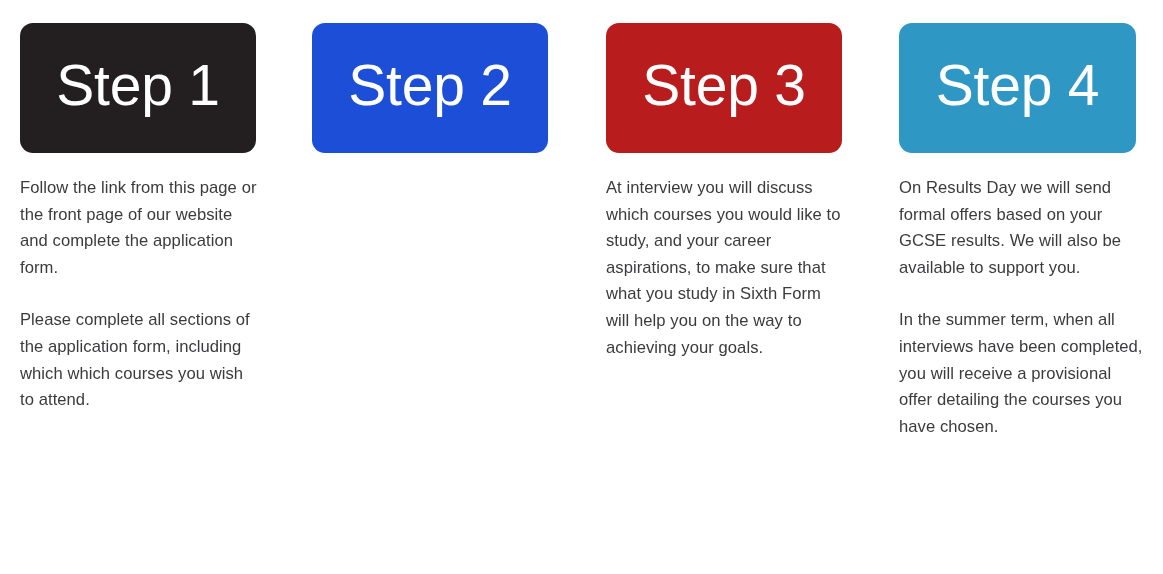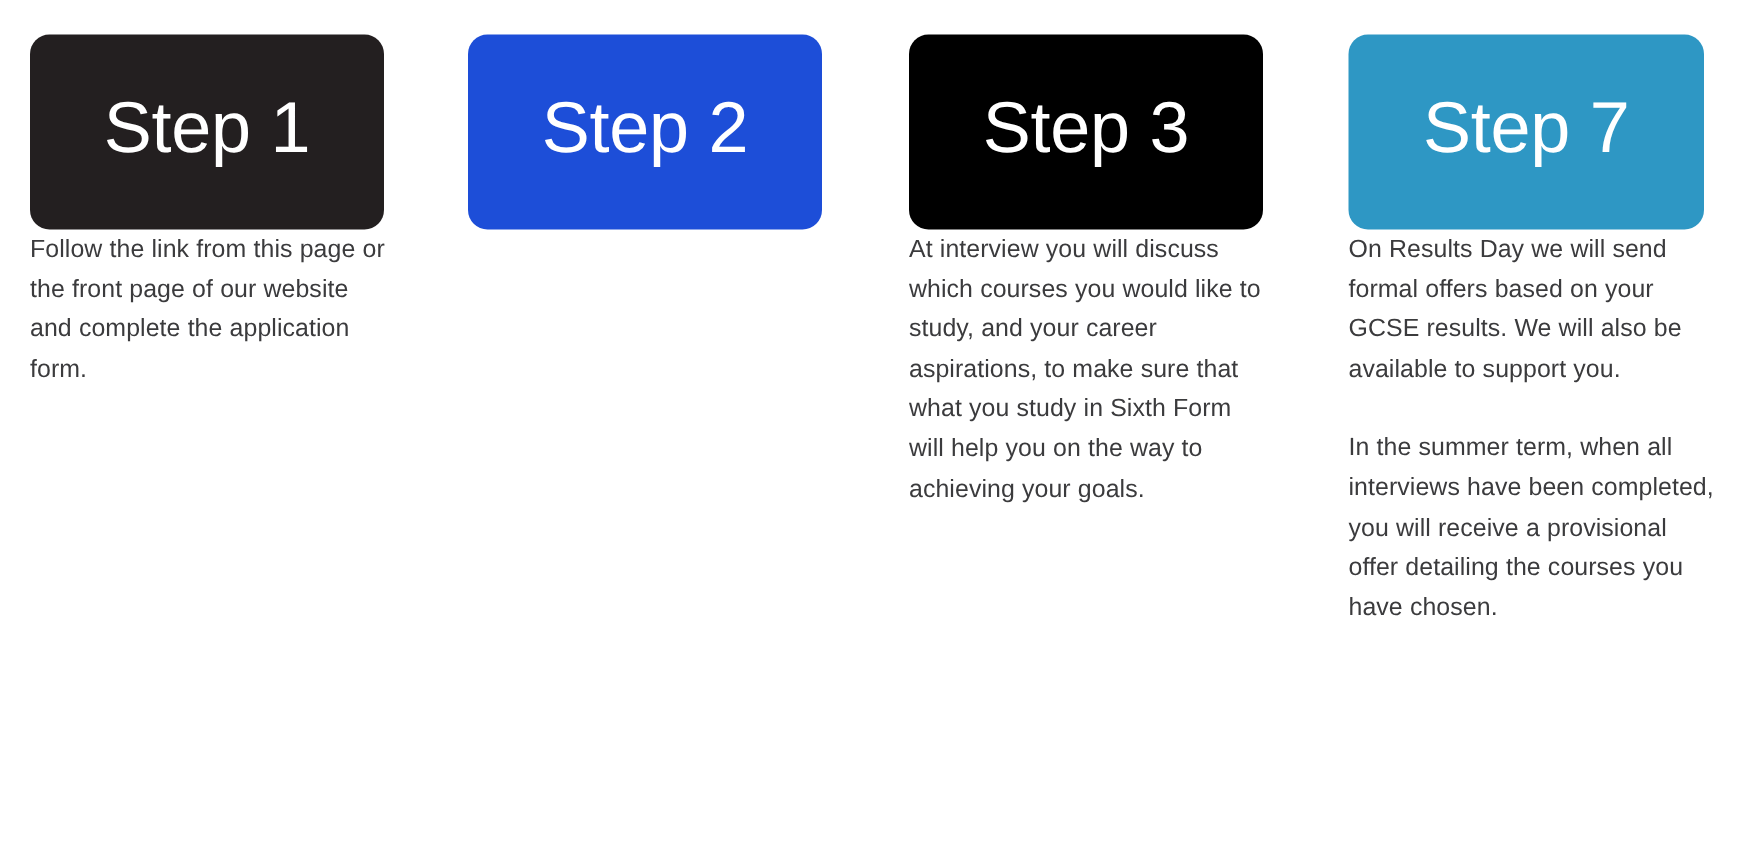--- a/index.html
+++ b/index.html
@@ -58,29 +58,30 @@
     flex: 0 0 auto;
     overflow: hidden;
   }
   .col-1 .step-badge { width: 236px; }
   .col-2 .step-badge { width: 236px; }
   .col-3 .step-badge { width: 236px; }
   .col-4 .step-badge { width: 237px; }
 
   .step-badge-label {
     color: #ffffff;
-    font-size: 48px;
+    font-size: 57px;
     font-weight: 400;
     line-height: 1;
     letter-spacing: -0.2px;
     white-space: nowrap;
     padding-bottom: 5px;
   }
 
   .step-body {
+    margin-top: 22px;
     width: 100%;
   }
 
   .step-para {
     color: #3b3b3d;
     font-size: 16.6px;
     line-height: 26.6px;
     margin: 0 0 26px 0;
     letter-spacing: 0.05px;
     text-align: left;
@@ -93,43 +94,44 @@
 
 <div class="steps-wrap">
   <div class="steps-row">
 
     <div class="step-col col-1">
       <div class="step-badge" style="background-color: rgb(35, 31, 32);">
         <span class="step-badge-label">Step 1</span>
       </div>
       <div class="step-body">
         <p class="step-para">Follow the link from this page or the front page of our website and complete the application form.</p>
+        <p class="step-para">Please complete all sections of the application form, including which which courses you wish to attend.</p>
       </div>
     </div>
 
     <div class="step-col col-2">
       <div class="step-badge" style="background-color: #1d4ed8;">
         <span class="step-badge-label">Step 2</span>
       </div>
       <div class="step-body">
       </div>
     </div>
 
     <div class="step-col col-3">
-      <div class="step-badge" style="background-color: #000000;">
+      <div class="step-badge" style="background-color: #b91c1c;">
         <span class="step-badge-label">Step 3</span>
       </div>
       <div class="step-body">
         <p class="step-para">At interview you will discuss which courses you would like to study, and your career aspirations, to make sure that what you study in Sixth Form will help you on the way to achieving your goals.</p>
       </div>
     </div>
 
     <div class="step-col col-4">
       <div class="step-badge" style="background-color: rgb(46, 151, 196);">
-        <span class="step-badge-label">Step 7</span>
+        <span class="step-badge-label">Step 4</span>
       </div>
       <div class="step-body">
         <p class="step-para">On Results Day we will send formal offers based on your GCSE results. We will also be available to support you.</p>
         <p class="step-para">In the summer term, when all interviews have been completed, you will receive a provisional offer detailing the courses you have chosen.</p>
       </div>
     </div>
 
   </div>
 </div>
 

